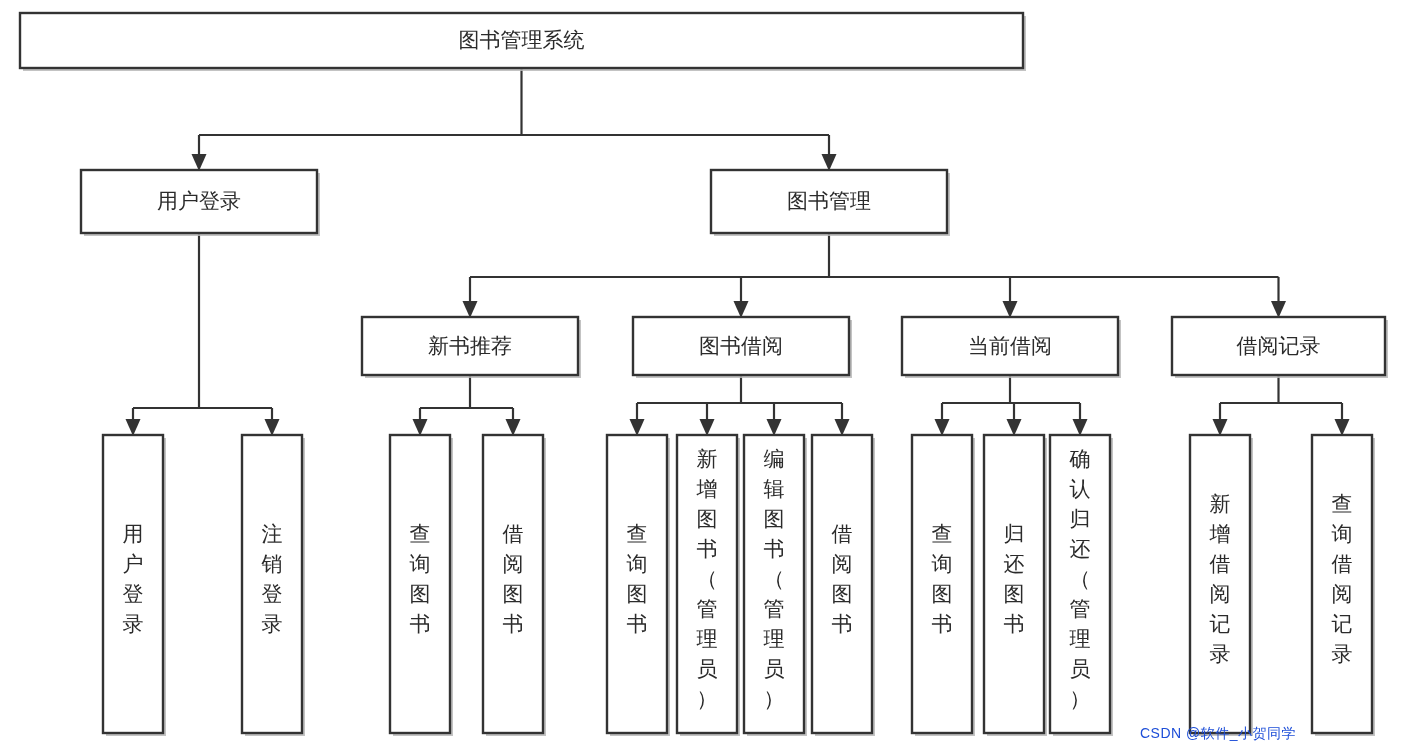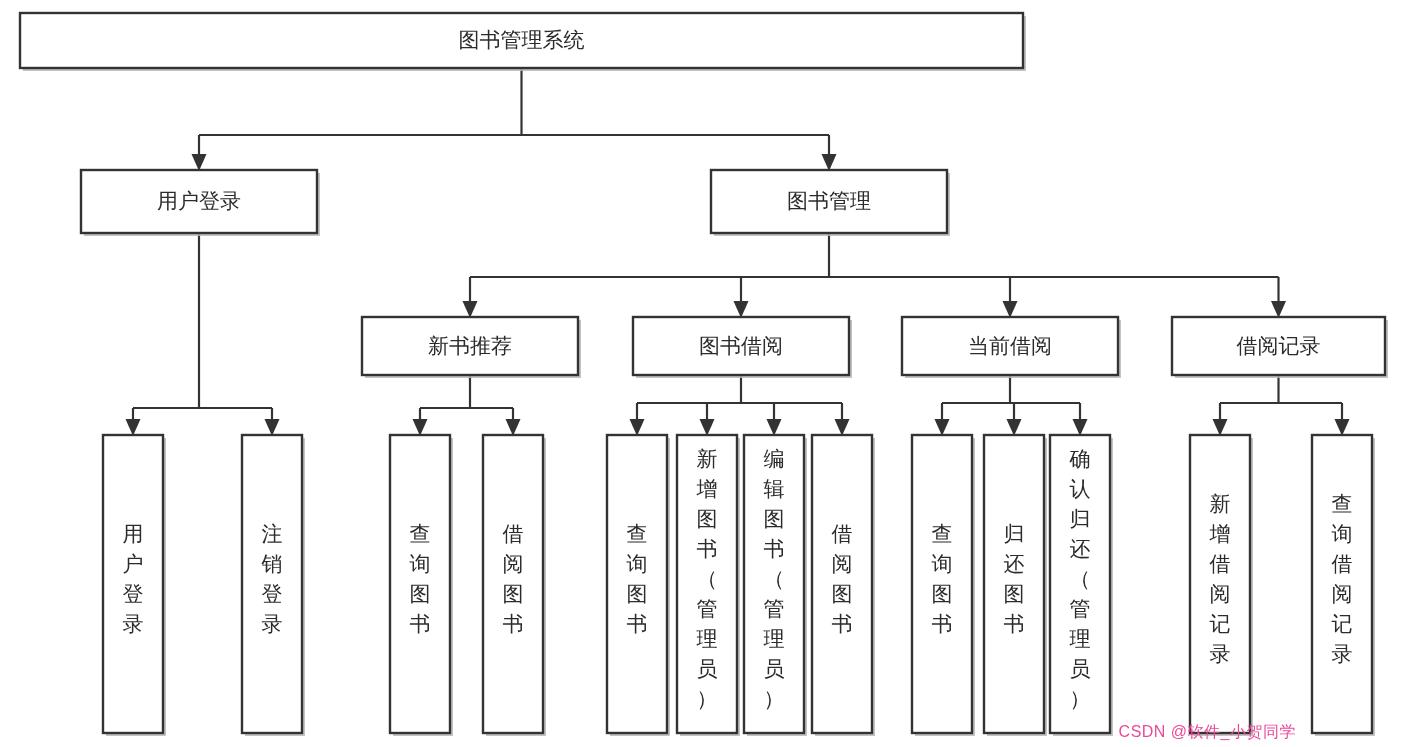--- a/index.html
+++ b/index.html
@@ -59,22 +59,22 @@
     fill: #2b2b2b;
     font-family: "Liberation Sans", "DejaVu Sans", sans-serif;
     font-size: 21px;
     text-anchor: middle;
   }
   .watermark-text {
     position: absolute;
     right: 10px;
     bottom: 4px;
     font-family: "Liberation Sans", "DejaVu Sans", sans-serif;
-    font-size: 16px;
-    color: #ec4899;
+    font-size: 14px;
+    color: #1d4ed8;
     letter-spacing: 0.5px;
     white-space: nowrap;
     pointer-events: none;
     user-select: none;
   }
 </style>
 </head>
 <body>
 
 <div id="diagram-root">

